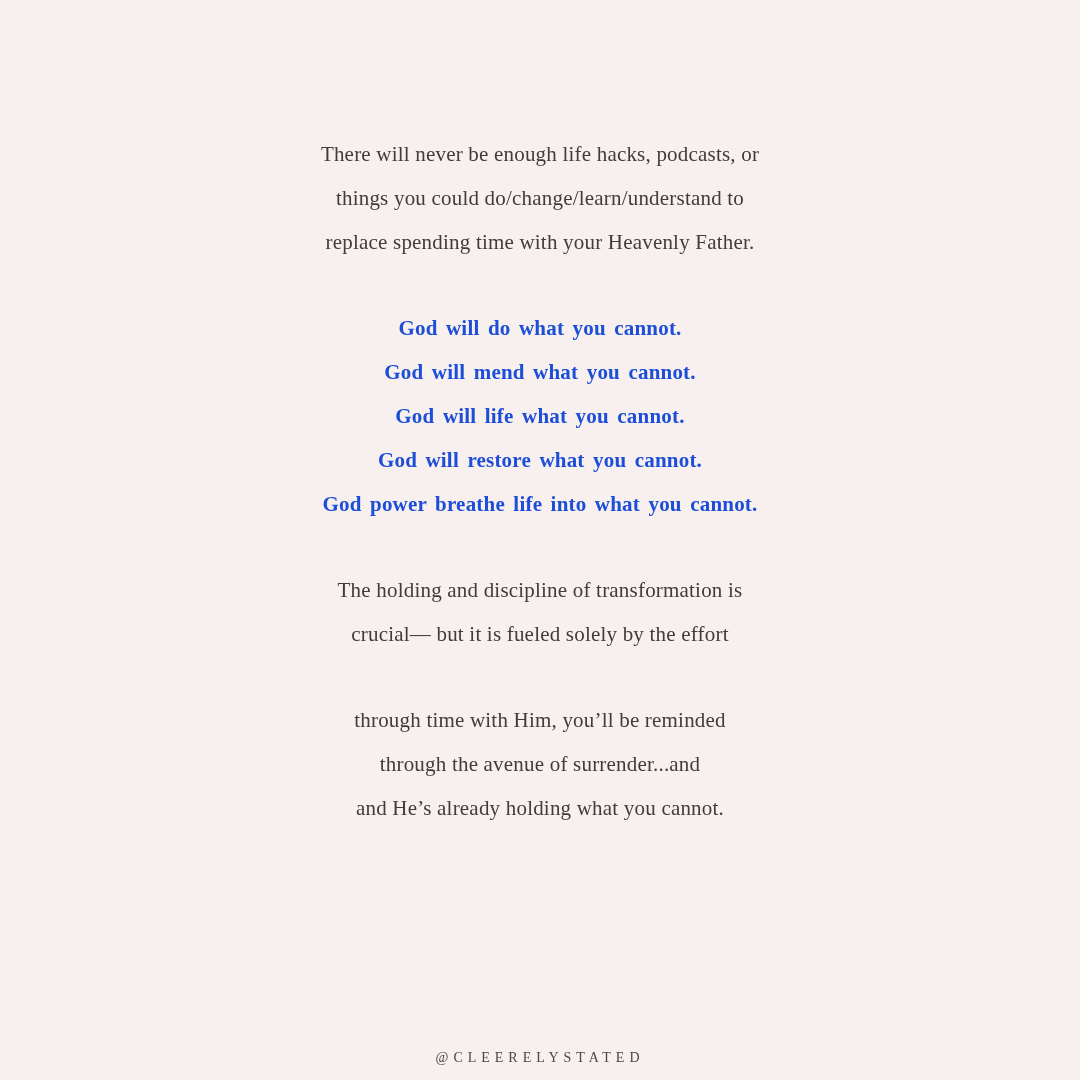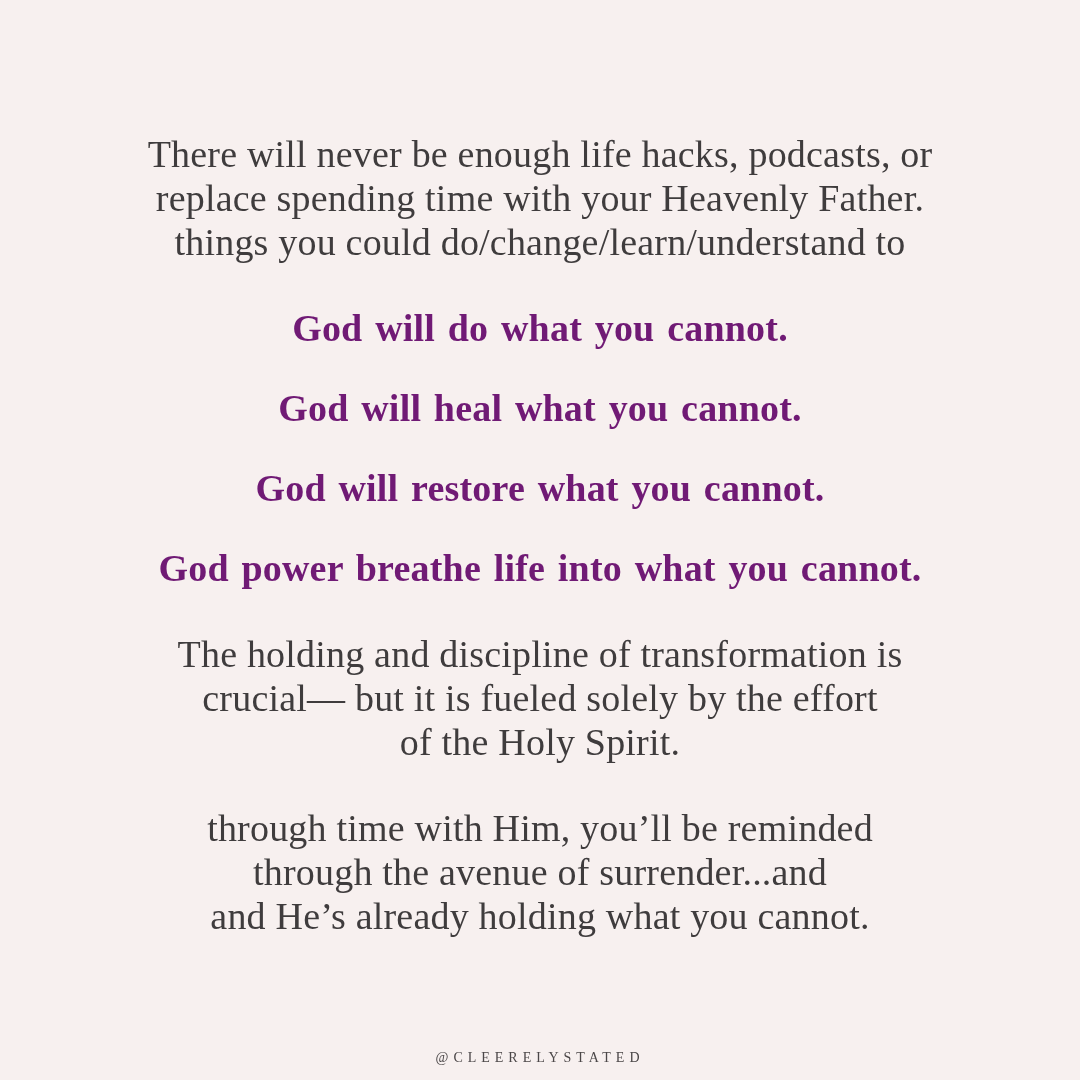--- a/index.html
+++ b/index.html
@@ -22,64 +22,63 @@
     width: 100%;
     height: 100%;
     padding-top: 132px;
     box-sizing: border-box;
     text-align: center;
   }
   .para {
     margin: 0 0 42px 0;
   }
   .line {
-    font-size: 38px;
+    font-size: 21px;
     line-height: 44px;
     white-space: nowrap;
     letter-spacing: 0.2px;
   }
   .para.bold .line {
     font-weight: 700;
     word-spacing: 3px;
-    color: #701a75;
-    margin-top: 36px;
+    color: #1d4ed8;
   }
   .watermark {
     position: absolute;
     bottom: 14px;
     left: 0;
     width: 100%;
     text-align: center;
     font-size: 14px;
     letter-spacing: 5px;
     color: #4b4748;
   }
 </style>
 </head>
 <body>
 
 <main class="quote-card">
 
   <section class="para">
     <div class="line">There will never be enough life hacks, podcasts, or</div>
+    <div class="line">things you could do/change/learn/understand to</div>
     <div class="line">replace spending time with your Heavenly Father.</div>
-    <div class="line">things you could do/change/learn/understand to</div>
   </section>
 
   <section class="para bold">
     <div class="line">God will do what you cannot.</div>
-    <div class="line">God will heal what you cannot.</div>
+    <div class="line">God will mend what you cannot.</div>
+    <div class="line">God will life what you cannot.</div>
     <div class="line">God will restore what you cannot.</div>
     <div class="line">God power breathe life into what you cannot.</div>
   </section>
 
   <section class="para">
     <div class="line">The holding and discipline of transformation is</div>
     <div class="line">crucial— but it is fueled solely by the effort</div>
-    <div class="line">of the Holy Spirit.</div>
   </section>
 
   <section class="para">
     <div class="line">through time with Him, you’ll be reminded</div>
     <div class="line">through the avenue of surrender...and</div>
     <div class="line">and He’s already holding what you cannot.</div>
   </section>
 
   <footer class="watermark">@CLEERELYSTATED</footer>
 

